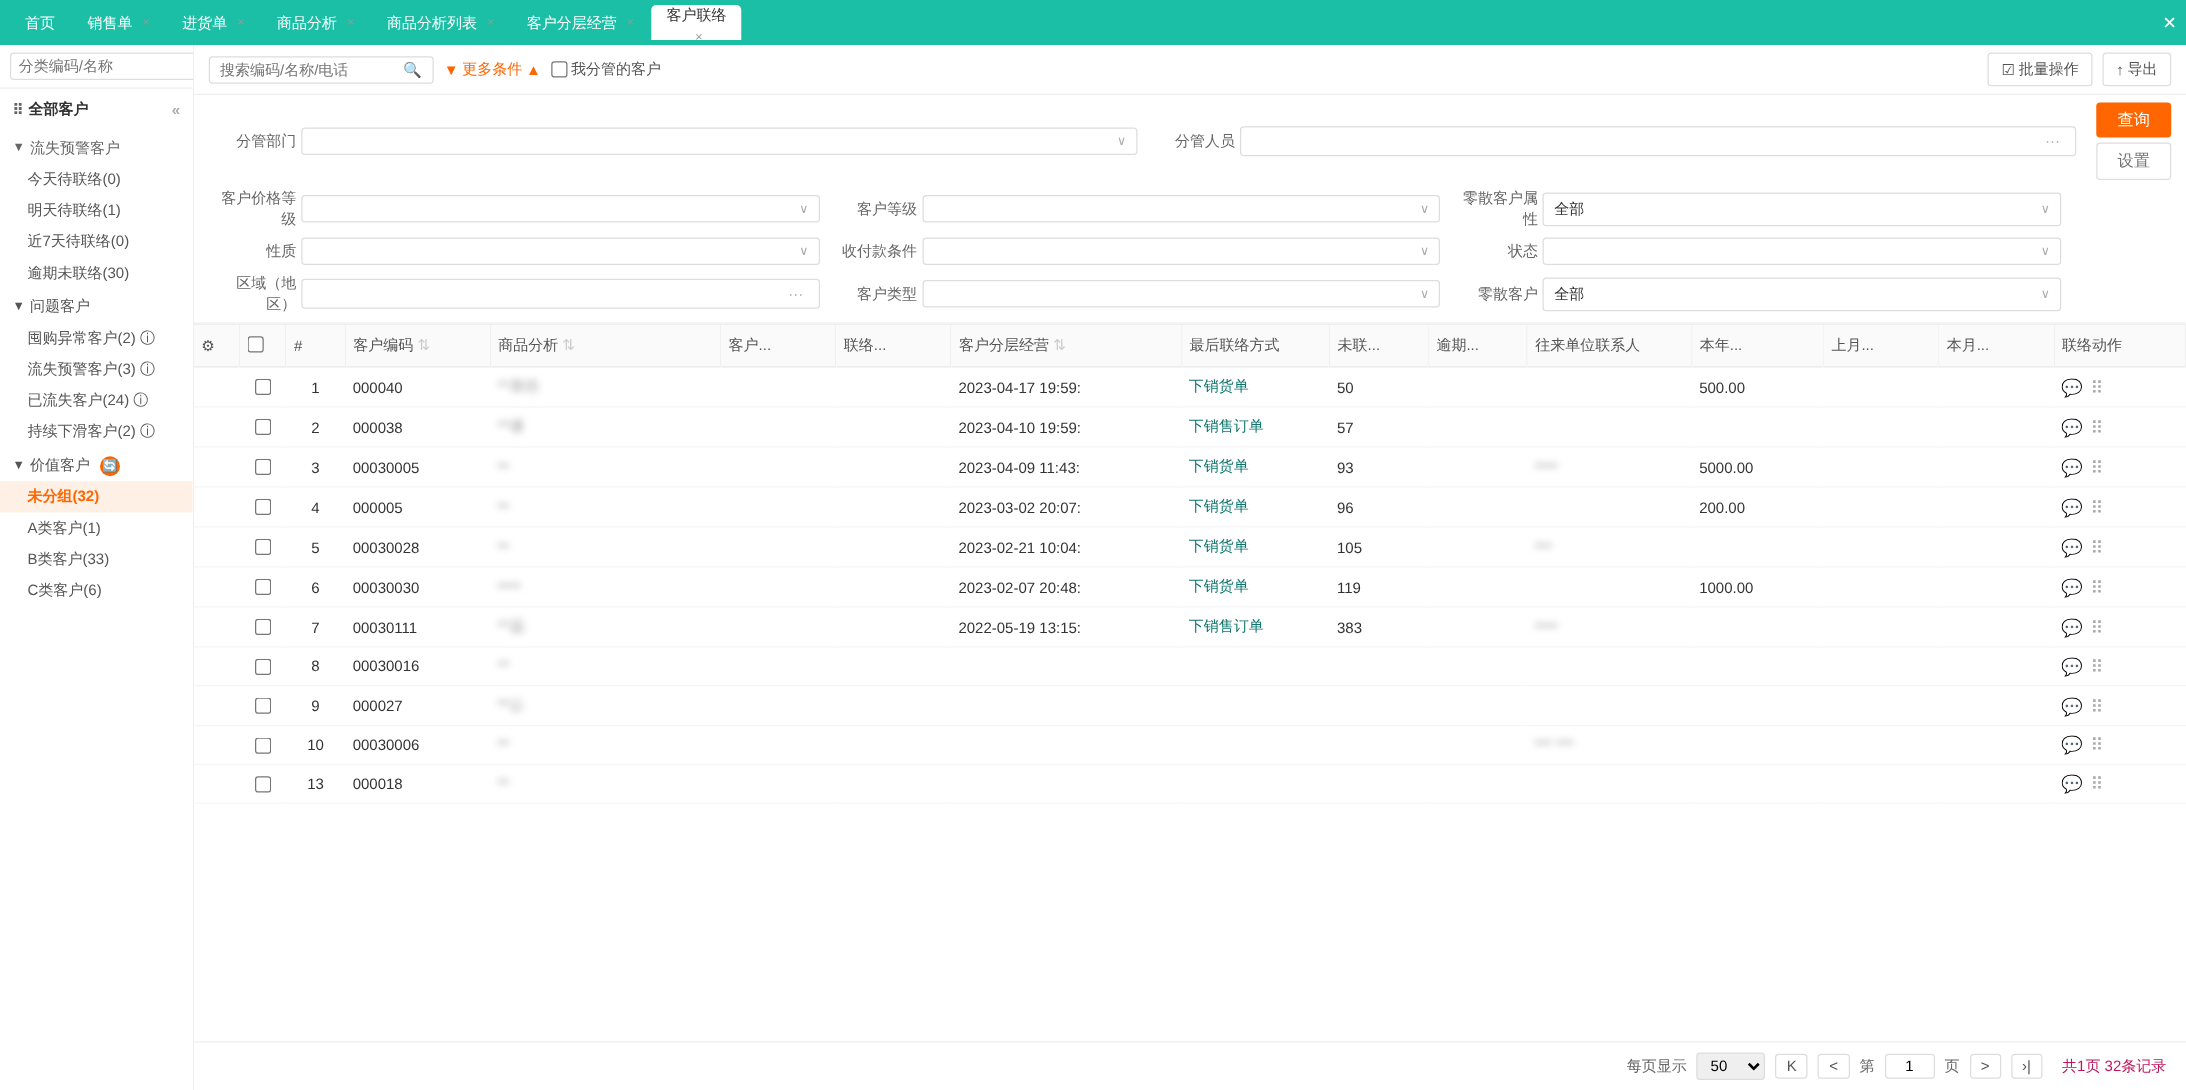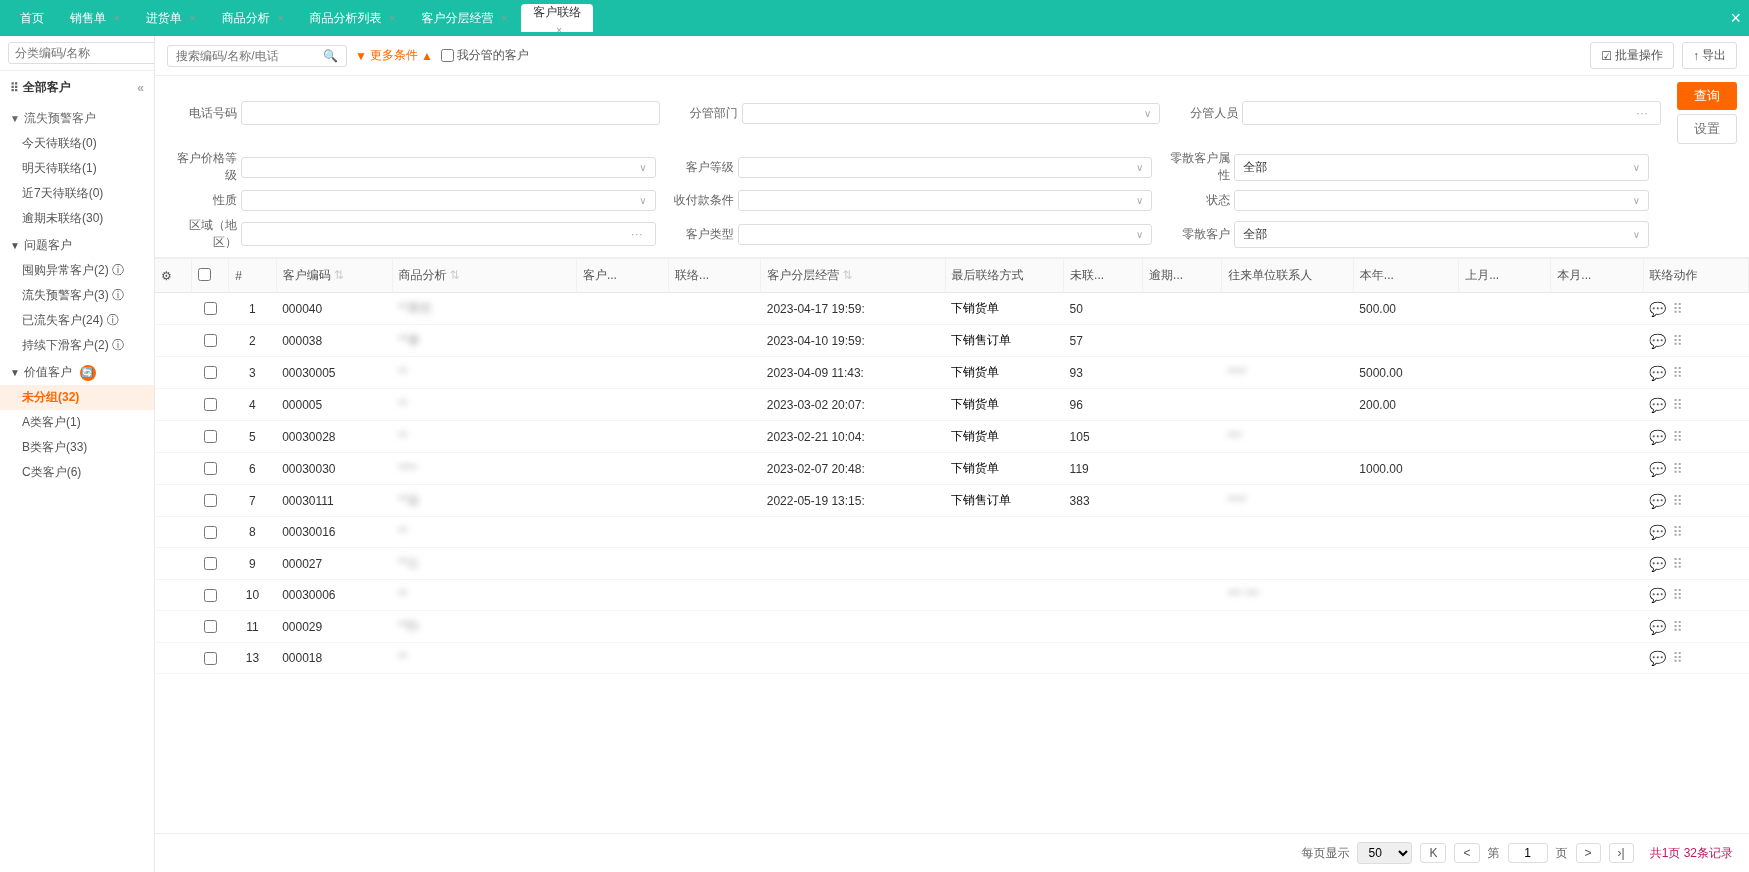--- a/index.html
+++ b/index.html
@@ -75,21 +75,21 @@
     .col-contact { width: 70px; }
     .col-lastdate { width: 140px; }
     .col-lastway { width: 90px; }
     .col-uncontact { width: 60px; }
     .col-overdue { width: 60px; }
     .col-coworker { width: 100px; }
     .col-thisyear { width: 80px; }
     .col-lastmonth { width: 70px; }
     .col-thismonth { width: 70px; }
     .col-action { width: 80px; }
-    .link-text { color: #000000; cursor: pointer; text-decoration: none; }
+    .link-text { color: #0f766e; cursor: pointer; text-decoration: none; }
     .action-icons { display: flex; gap: 6px; align-items: center; }
     .action-icon { color: #aaa; cursor: pointer; font-size: 14px; }
     .blur-text { filter: blur(3px); color: #999; }
     .row-num { color: #999; text-align: center; }
 
     
     .pagination { display: flex; align-items: center; justify-content: flex-end; padding: 8px 16px; background: #fff; border-top: 1px solid #eee; gap: 8px; flex-shrink: 0; }
     .pagination-label { color: #666; }
     .pagination-select { border: 1px solid #ddd; border-radius: 3px; padding: 2px 6px; font-size: 12px; }
     .pagination-btn { border: 1px solid #ddd; background: #fff; padding: 2px 8px; border-radius: 3px; cursor: pointer; color: #555; font-size: 12px; }
@@ -211,24 +211,20 @@
             <span>↑</span>
             <span>导出</span>
           </button>
         </div>
       </div>
 
       <div class="adv-filter-section">
         <div class="adv-filter">
 
           <div class="adv-filter-row">
-            <div class="adv-field">
-              <span class="adv-label">电话号码</span>
-              <input class="adv-input" type="text" style="">
-            </div>
             <div class="adv-field">
               <span class="adv-label">分管部门</span>
               <div class="adv-select-wrap">
                 <span class="adv-select-val empty"></span>
                 <span class="arrow">∨</span>
               </div>
             </div>
             <div class="adv-field">
               <span class="adv-label">分管人员</span>
               <div class="adv-select-wrap" style="flex:1;">
@@ -625,47 +621,20 @@
   </div>
                 </td>
               </tr>
               <tr>
                 <td></td>
                 <td>
                   <div class="checkbox-cell">
                     <input type="checkbox" style="">
                   </div>
                 </td>
-                <td class="row-num">11</td>
-                <td>000029</td>
-                <td><span class="blur-text">**扑</span></td>
-                <td></td>
-                <td></td>
-                <td></td>
-                <td></td>
-                <td></td>
-                <td></td>
-                <td></td>
-                <td></td>
-                <td></td>
-                <td></td>
-                <td>
-                  <div class="action-icons">
-    <span class="action-icon">💬</span>
-    <span class="action-icon">⠿</span>
-  </div>
-                </td>
-              </tr>
-              <tr>
-                <td></td>
-                <td>
-                  <div class="checkbox-cell">
-                    <input type="checkbox" style="">
-                  </div>
-                </td>
                 <td class="row-num">13</td>
                 <td>000018</td>
                 <td><span class="blur-text">**</span></td>
                 <td></td>
                 <td></td>
                 <td></td>
                 <td></td>
                 <td></td>
                 <td></td>
                 <td></td>

